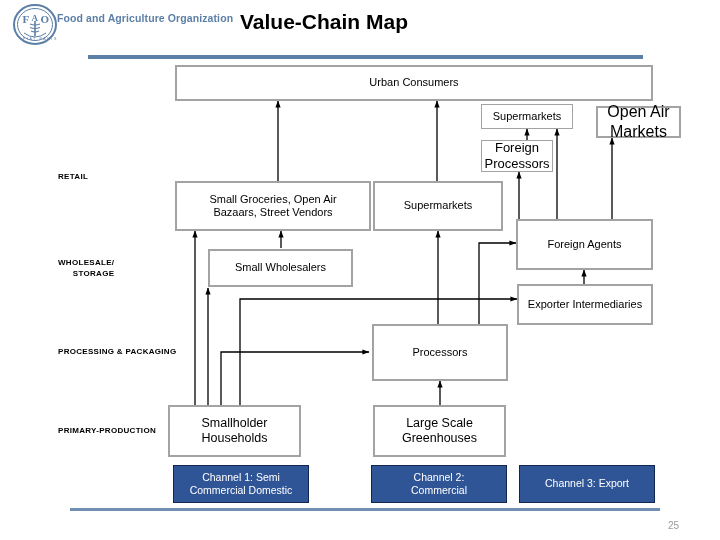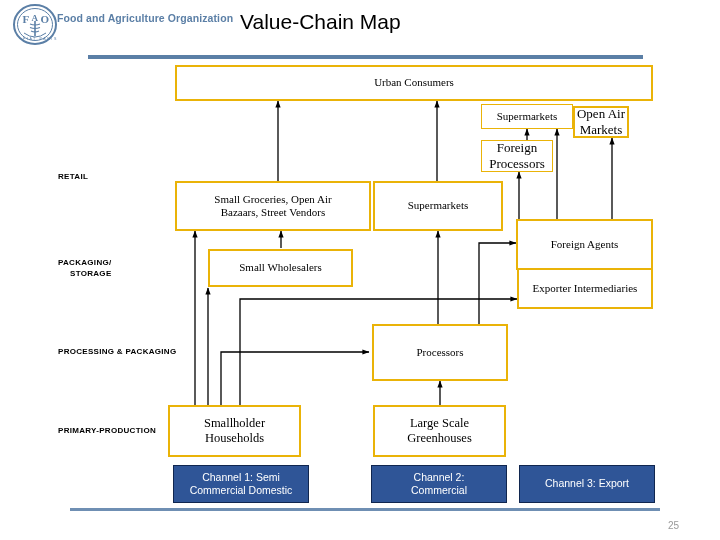--- a/index.html
+++ b/index.html
@@ -14,33 +14,33 @@
 
   
   .fao-logo{position:absolute;left:12px;top:3px;width:46px;height:44px;}
   .fao-org{
     position:absolute;left:57px;top:12px;width:190px;
     color:#5b7fa6;font-size:10.5px;line-height:12.5px;font-weight:bold;
     letter-spacing:.1px;
   }
   .slide-title{
     position:absolute;left:240px;top:10px;
-    font-size:21px;color:#000;font-weight:normal;white-space:nowrap;
+    font-size:21px;color:#000;font-weight:bold;white-space:nowrap;
   }
   .rule-top{position:absolute;left:88px;top:55px;width:555px;height:4px;background:#5b7fa6;}
   .rule-bottom{position:absolute;left:70px;top:508px;width:590px;height:3px;background:#6f8fb3;}
   .page-num{position:absolute;left:668px;top:520px;font-size:10px;color:#999;}
 
   
   #diagram{position:absolute;left:0;top:0;width:720px;height:540px;}
   .node{
     position:absolute;box-sizing:border-box;
-    background:#ffffff;border:2px solid #eab308;
+    background:#ffffff;border:2px solid #a3a3a3;
     display:flex;align-items:center;justify-content:center;text-align:center;
-    color:#000;line-height:1.22;font-family:Liberation Serif, serif;
+    color:#000;line-height:1.22;
   }
   .node.thin{border-width:1.5px;}
   .stage-label{
     position:absolute;font-size:8px;font-weight:bold;color:#000;
     letter-spacing:.3px;line-height:11px;white-space:pre-line;text-align:right;
   }
   .channel{
     position:absolute;box-sizing:border-box;
     background:#2f5597;border:1.5px solid #10264f;
     color:#ffffff;display:flex;align-items:center;justify-content:center;
@@ -110,45 +110,45 @@
 
         <path d="M527,140 L527,129"></path>
 
         <path d="M557,220 L557,129"></path>
 
         <path d="M612,220 L612,138"></path>
       </g>
     </svg>
 
     <div class="stage-label" style="left:58px;top:171px;">RETAIL</div>
-    <div class="stage-label" style="left:58px;top:257px;">PACKAGING/
+    <div class="stage-label" style="left:58px;top:257px;">WHOLESALE/
 STORAGE</div>
     <div class="stage-label" style="left:58px;top:346px;">PROCESSING &amp; PACKAGING</div>
     <div class="stage-label" style="left:58px;top:425px;">PRIMARY-PRODUCTION</div>
 
     <div class="node" style="left:175px;top:65px;width:478px;height:36px;font-size:11px;">Urban Consumers</div>
 
     <div class="node thin" style="left:481px;top:104px;width:92px;height:25px;font-size:11px;">Supermarkets</div>
 
-    <div class="node" style="left:573px;top:106px;width:56px;height:32px;font-size:13px;white-space:pre-line;">Open Air
+    <div class="node" style="left:596px;top:106px;width:85px;height:32px;font-size:16px;white-space:pre-line;">Open Air
 Markets</div>
 
     <div class="node thin" style="left:481px;top:140px;width:72px;height:32px;font-size:13px;white-space:pre-line;">Foreign
 Processors</div>
 
     <div class="node" style="left:175px;top:181px;width:196px;height:50px;font-size:11px;white-space:pre-line;">Small Groceries, Open Air
 Bazaars, Street Vendors</div>
 
     <div class="node" style="left:373px;top:181px;width:130px;height:50px;font-size:11px;">Supermarkets</div>
 
     <div class="node" style="left:516px;top:219px;width:137px;height:51px;font-size:11px;">Foreign Agents</div>
 
     <div class="node" style="left:208px;top:249px;width:145px;height:38px;font-size:11px;">Small Wholesalers</div>
 
-    <div class="node" style="left:517px;top:268px;width:136px;height:41px;font-size:11px;">Exporter Intermediaries</div>
+    <div class="node" style="left:517px;top:284px;width:136px;height:41px;font-size:11px;">Exporter Intermediaries</div>
 
     <div class="node" style="left:372px;top:324px;width:136px;height:57px;font-size:11px;">Processors</div>
 
     <div class="node" style="left:168px;top:405px;width:133px;height:52px;font-size:12.5px;white-space:pre-line;">Smallholder
 Households</div>
 
     <div class="node" style="left:373px;top:405px;width:133px;height:52px;font-size:12.5px;white-space:pre-line;">Large Scale
 Greenhouses</div>
 
     <div class="channel" style="left:173px;top:465px;width:136px;height:38px;white-space:pre-line;">Channel 1: Semi

